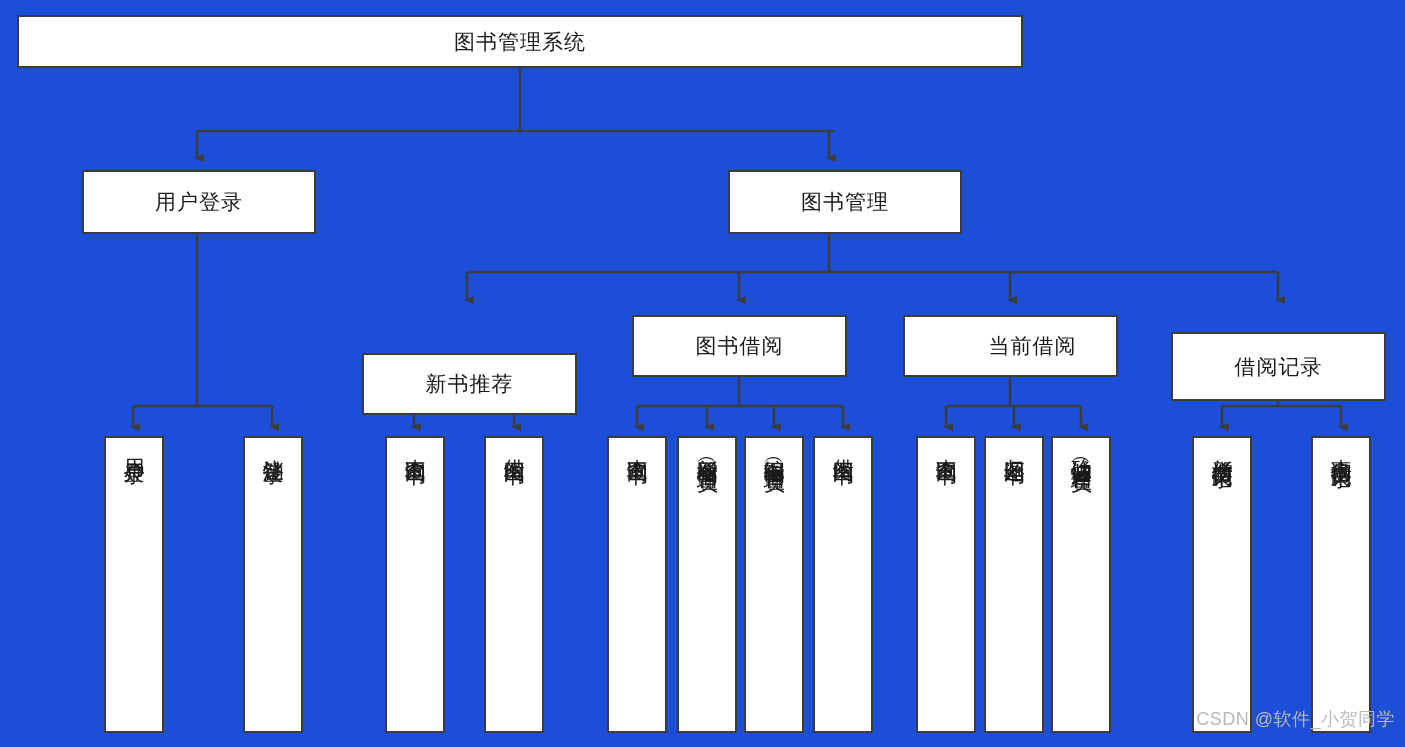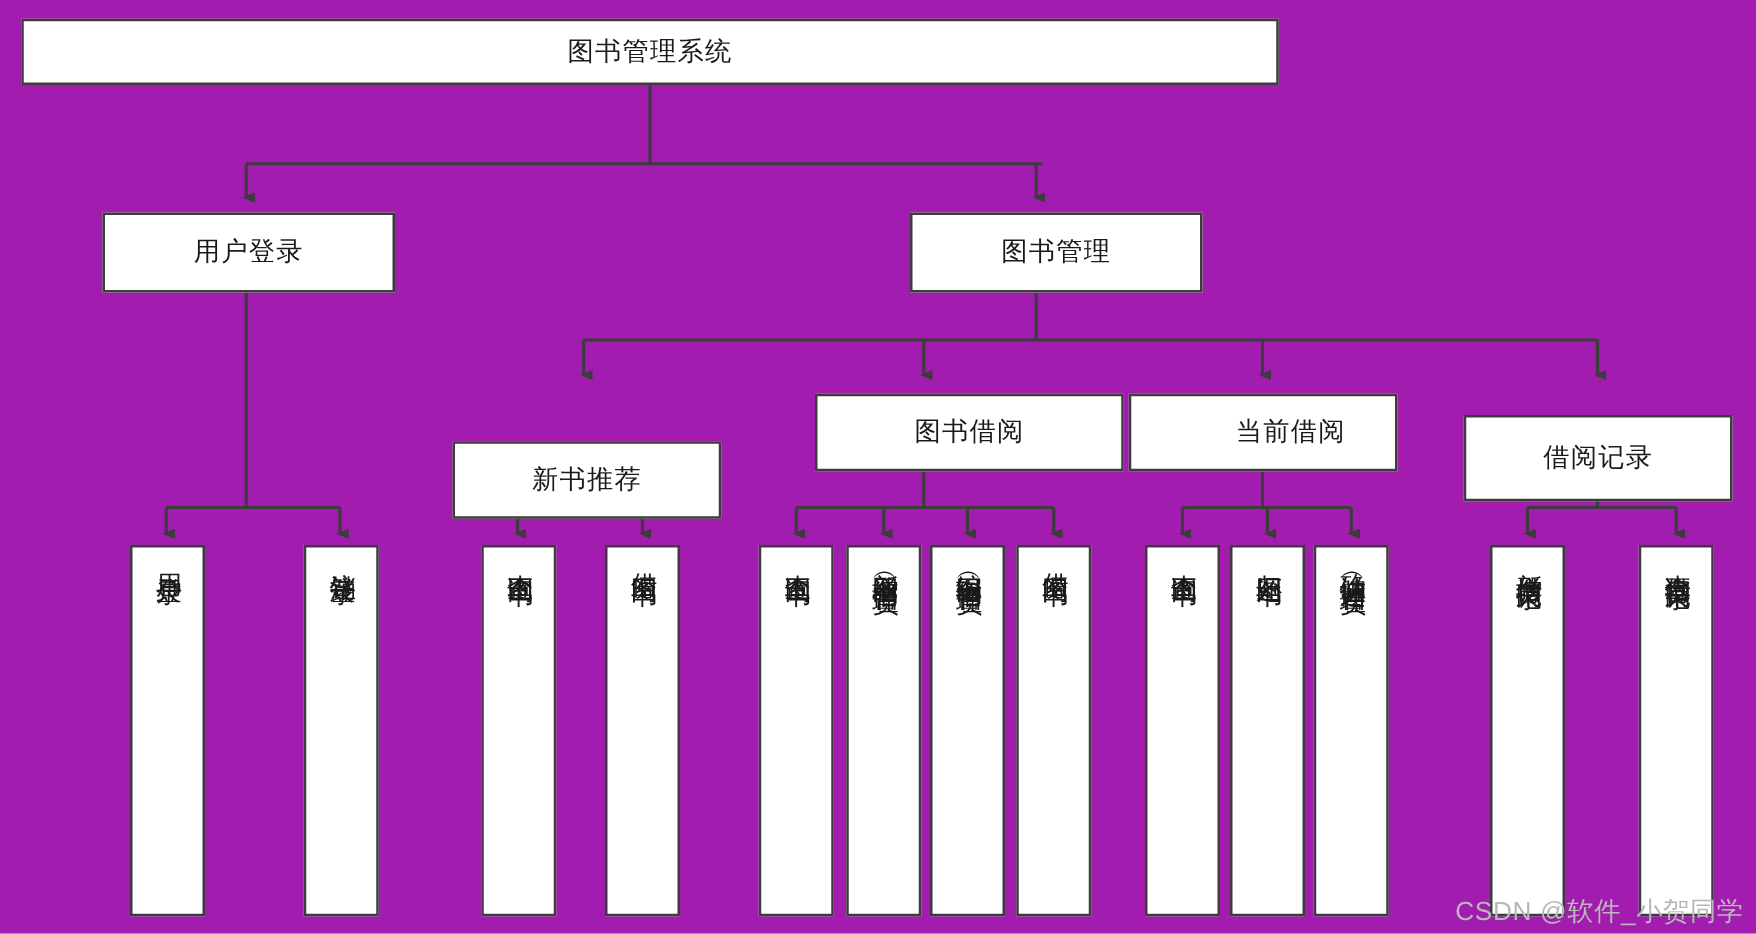--- a/index.html
+++ b/index.html
@@ -7,21 +7,21 @@
     padding: 0;
     background: #ffffff;
   }
   body {
     font-family: "Liberation Sans", "DejaVu Sans", sans-serif;
   }
   #canvas {
     position: relative;
     width: 1405px;
     height: 747px;
-    background: #a21caf;
+    background: #1d4ed8;
     overflow: hidden;
   }
   svg.wires {
     position: absolute;
     left: 0;
     top: 0;
     width: 1405px;
     height: 747px;
     pointer-events: none;
   }
@@ -52,22 +52,22 @@
     letter-spacing: 2px;
     white-space: nowrap;
   }
   .node.v.top .vtext {
     align-self: flex-start;
   }
   .node.v { align-items: flex-start; padding-top: 4px; }
   .watermark {
     position: absolute;
     right: 10px;
-    bottom: 4px;
-    font-size: 21px;
+    bottom: 16px;
+    font-size: 18px;
     color: #b8b8b8;
     letter-spacing: 0.5px;
     white-space: nowrap;
   }
 </style>
 </head>
 <body>
 
 <div id="canvas">
 
@@ -128,21 +128,21 @@
   <div class="node h" style="left:82px; top:170px; width:234px; height:64px;">
     <span>用户登录</span>
   </div>
   <div class="node h" style="left:712px; top:170px; width:234px; height:64px;margin-left:16px;">
     <span>图书管理</span>
   </div>
 
   <div class="node h" style="left:362px; top:315px; width:215px; height:62px;margin-top:38px;">
     <span>新书推荐</span>
   </div>
-  <div class="node h" style="left:652px; top:315px; width:247px; height:62px;">
+  <div class="node h" style="left:632px; top:315px; width:215px; height:62px;">
     <span>图书借阅</span>
   </div>
   <div class="node h" style="left:903px; top:315px; width:215px; height:62px;padding-left:44px;">
     <span>当前借阅</span>
   </div>
   <div class="node h" style="left:1171px; top:332px; width:215px; height:69px;">
     <span>借阅记录</span>
   </div>
 
   <div class="node v" style="left:104px; top:436px; width:60px; height:297px;">

